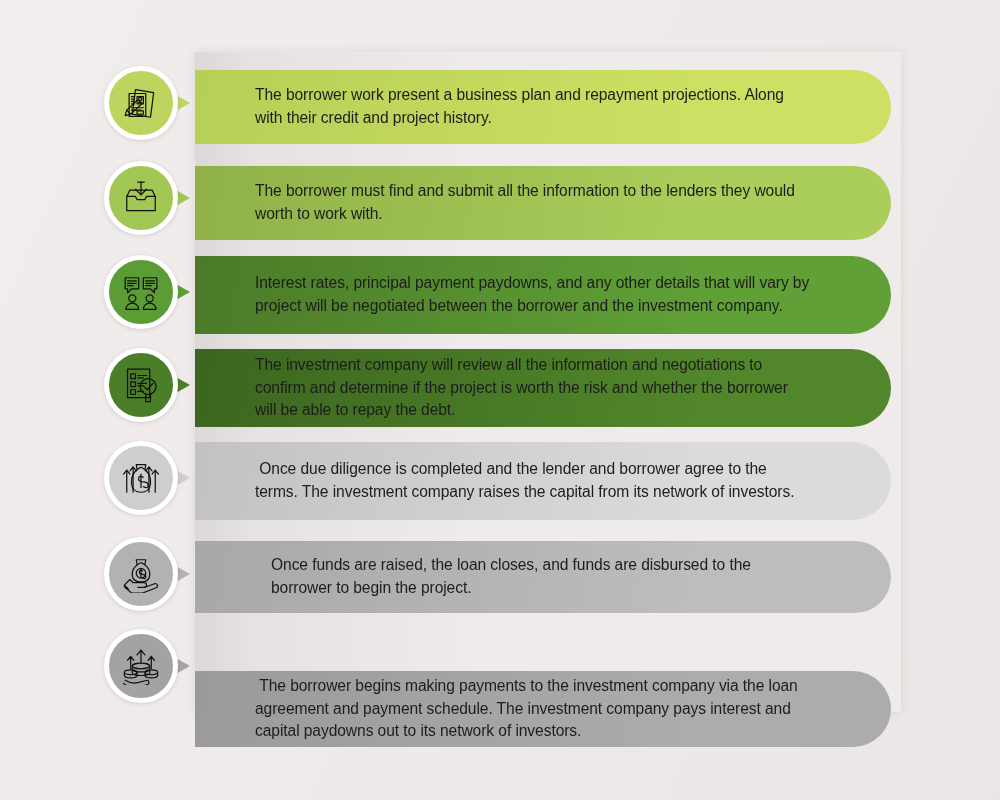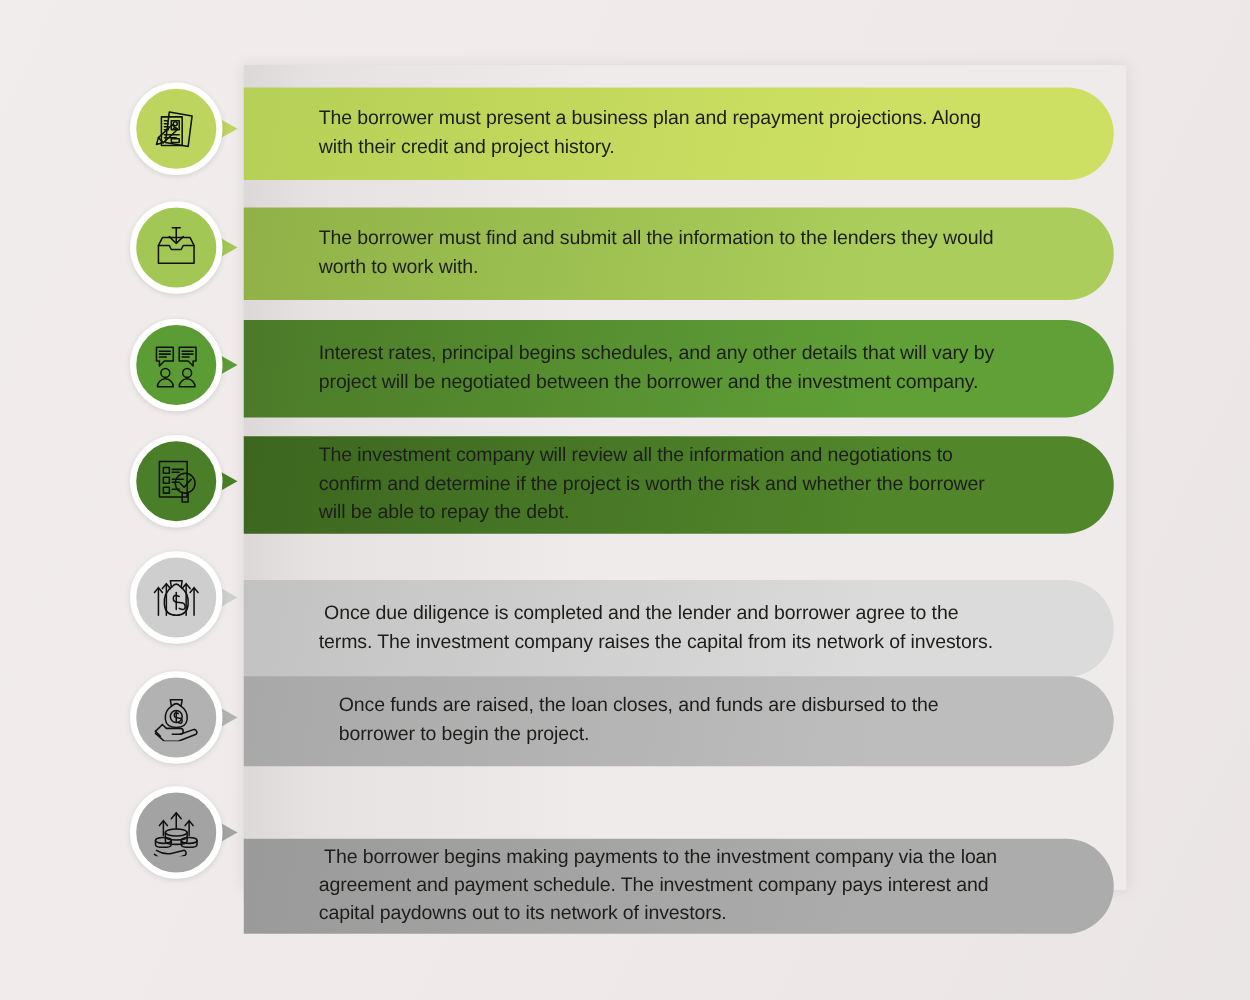--- a/index.html
+++ b/index.html
@@ -118,21 +118,21 @@
 </head>
 <body>
 
 <div id="infographic">
 
   <div id="spine"></div>
 
   <div id="rows">
       <div class="row" style="top: 0px;">
         <div class="bar" style="top: 70px; height: 74px; background: linear-gradient(100deg, rgb(182, 207, 86) 0%, rgb(205, 224, 99) 72%, rgb(205, 224, 99) 100%);">
-          <span class="bar-text">The borrower must present a business plan and repayment projections. Along with their credit and project history.</span>
+          <span class="bar-text">The borrower work present a business plan and repayment projections. Along with their credit and project history.</span>
         </div>
         <div class="icon-wrap" style="top: 66px;">
           <div class="icon-tail" style="border-left-color: rgb(189, 213, 95);"></div>
           <div class="icon-bubble" style="background: rgb(189, 213, 95);">
     <svg viewBox="0 0 48 48">
       <path d="M17 7 L40 11 L36 42 L13 38 Z"></path>
       <path d="M9 12 L30 12 L30 41 L9 41 Z"></path>
       <rect x="19" y="16" width="8" height="9"></rect>
       <circle cx="23" cy="19" r="2"></circle>
       <path d="M21 24 q2 -2 4 0"></path>
@@ -157,21 +157,21 @@
       <path d="M6 22 H17 l2 4 h10 l2 -4 H42"></path>
       <path d="M24 4 V19"></path>
       <path d="M17 13 L24 20 L31 13"></path>
       <path d="M20 4 H28"></path>
     </svg>
           </div>
         </div>
       </div>
       <div class="row" style="top: 0px;">
         <div class="bar" style="top: 256px; height: 78px; background: linear-gradient(100deg, rgb(75, 122, 40) 0%, rgb(96, 160, 55) 72%, rgb(96, 160, 55) 100%);">
-          <span class="bar-text">Interest rates, principal begins schedules, and any other details that will vary by project will be negotiated between the borrower and the investment company.</span>
+          <span class="bar-text">Interest rates, principal payment paydowns, and any other details that will vary by project will be negotiated between the borrower and the investment company.</span>
         </div>
         <div class="icon-wrap" style="top: 255px;">
           <div class="icon-tail" style="border-left-color: rgb(91, 156, 52);"></div>
           <div class="icon-bubble" style="background: rgb(91, 156, 52);">
     <svg viewBox="0 0 48 48">
       <path d="M4 6 H21 V20 H12 L7 25 V20 H4 Z"></path>
       <path d="M7 10 H18 M7 13 H18 M7 16 H14"></path>
       <path d="M27 6 H44 V20 H41 V25 L36 20 H27 Z"></path>
       <path d="M30 10 H41 M30 13 H41 M30 16 H37"></path>
       <circle cx="13" cy="32" r="4.5"></circle>
@@ -198,21 +198,21 @@
       <path d="M20 22 H31 M20 25 H27"></path>
       <path d="M20 32 H27"></path>
       <circle cx="33" cy="26" r="10"></circle>
       <path d="M28 26 l4 4 l7 -8"></path>
       <path d="M30 35 L30 45 H36 L36 35"></path>
     </svg>
           </div>
         </div>
       </div>
       <div class="row" style="top: 0px;">
-        <div class="bar" style="top: 442px; height: 78px; background: linear-gradient(100deg, rgb(195, 194, 194) 0%, rgb(220, 219, 219) 72%, rgb(220, 219, 219) 100%); margin-top: 22px;">
+        <div class="bar" style="top: 442px; height: 78px; background: linear-gradient(100deg, rgb(195, 194, 194) 0%, rgb(220, 219, 219) 72%, rgb(220, 219, 219) 100%);">
           <span class="bar-text"> Once due diligence is completed and the lender and borrower agree to the terms. The investment company raises the capital from its network of investors.</span>
         </div>
         <div class="icon-wrap" style="top: 441px;">
           <div class="icon-tail" style="border-left-color: rgb(207, 206, 206);"></div>
           <div class="icon-bubble" style="background: rgb(207, 206, 206);">
     <svg viewBox="0 0 48 48">
       <path d="M20 13 q4 -5 8 0 q9 6 8 18 q-1 11 -12 11 q-11 0 -12 -11 q-1 -12 8 -18 Z"></path>
       <path d="M19 13 L18 7 H30 L29 13"></path>
       <path d="M27 23 q-6 -3 -6 2 q0 4 6 4 q6 0 6 4 q0 5 -6 2"></path>
       <path d="M24 19 V36"></path>

